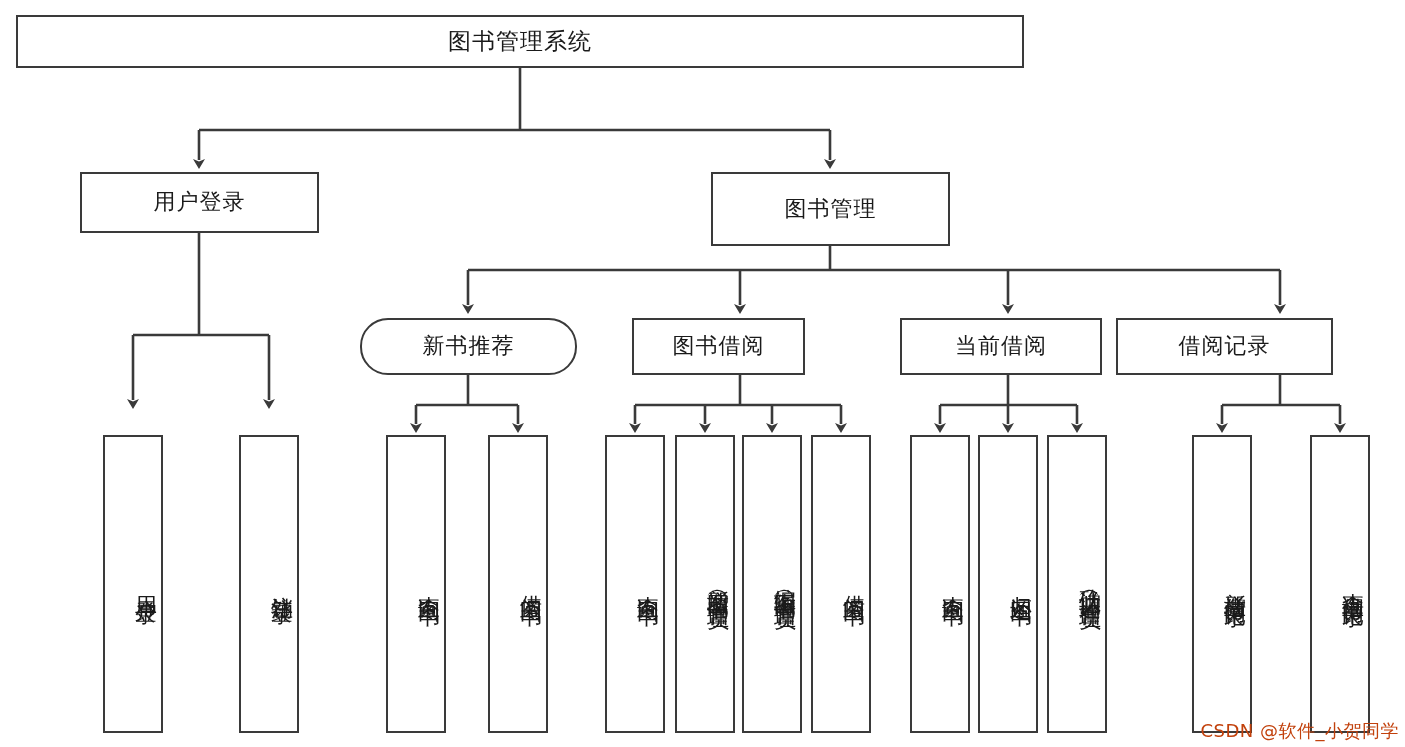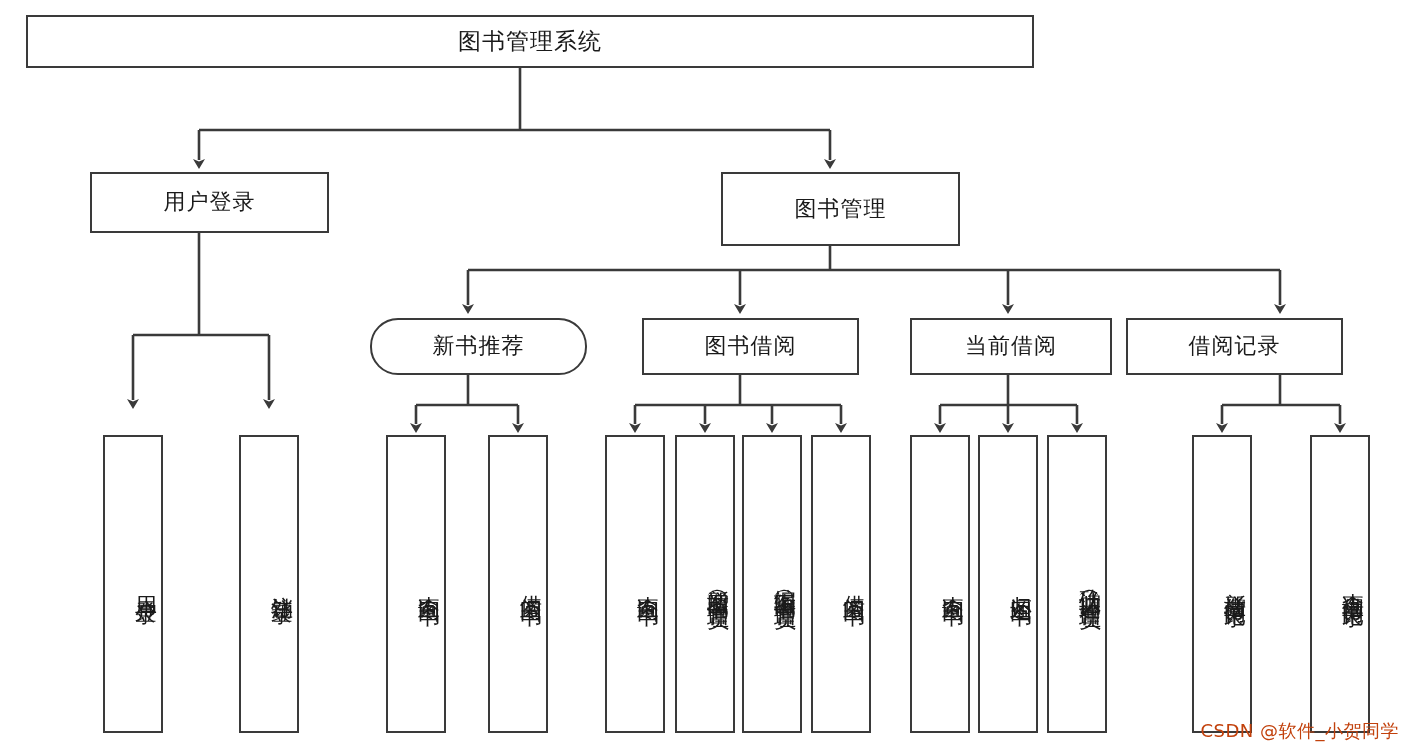--- a/index.html
+++ b/index.html
@@ -33,21 +33,20 @@
     border: 2px solid #3a3a3a;
     display: flex;
     align-items: center;
     justify-content: center;
     color: #1a1a1a;
   }
   .node.horiz {
     font-size: 22px;
     letter-spacing: 1px;
     line-height: 1.2;
-    margin-left: 10px;
   }
   .node.vert {
     writing-mode: vertical-rl;
     text-orientation: upright;
     font-size: 22px;
     line-height: 1.35;
     letter-spacing: 3px;
     padding: 6px 0;
     align-items: flex-start;
     justify-content: center;
@@ -134,21 +133,21 @@
   <div class="node horiz" style="left:80px; top:172px; width:239px; height:61px;">
     <span>用户登录</span>
   </div>
   <div class="node horiz" style="left:711px; top:172px; width:239px; height:74px;">
     <span>图书管理</span>
   </div>
 
   <div class="node horiz" style="left:360px; top:318px; width:217px; height:57px;border-radius:28px;">
     <span>新书推荐</span>
   </div>
-  <div class="node horiz" style="left:632px; top:318px; width:217px; height:57px;align-items:center;">
+  <div class="node horiz" style="left:632px; top:318px; width:173px; height:57px;align-items:center;">
     <span>图书借阅</span>
   </div>
   <div class="node horiz" style="left:900px; top:318px; width:202px; height:57px;">
     <span>当前借阅</span>
   </div>
   <div class="node horiz" style="left:1116px; top:318px; width:217px; height:57px;">
     <span>借阅记录</span>
   </div>
 
   <div class="node vert" style="left:103px; top:435px; width:60px; height:298px;">

